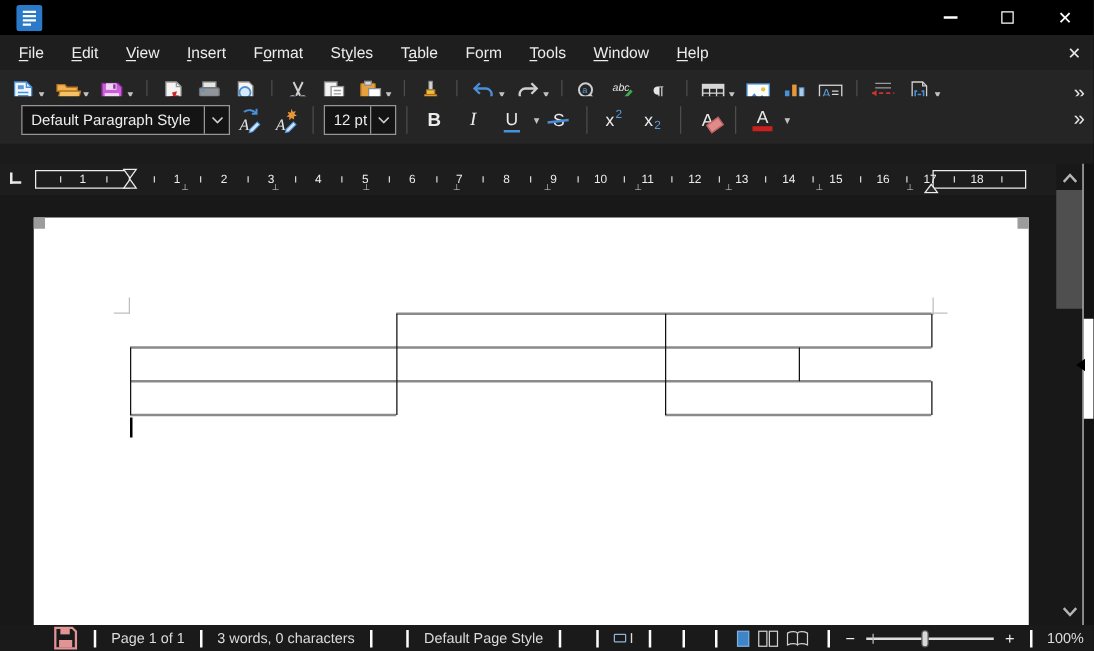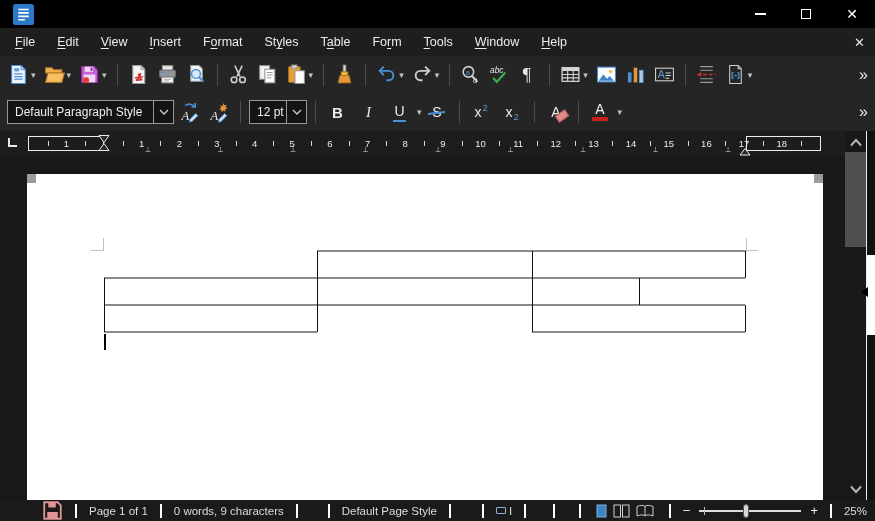--- a/index.html
+++ b/index.html
@@ -19,21 +19,21 @@
 
   
   .menubar{top:28px;height:28px;background:#1e1e1e;display:flex;align-items:center;padding-left:4px}
   .menu-item{padding:4px 11px;font-size:12.5px;color:#ececec;cursor:default}
   .accel{text-decoration:underline;text-underline-offset:2px}
   .menu-close{margin-left:auto;margin-right:10px;color:#e6e6e6;font-size:13px}
 
   
   .toolbar{background:#252525;display:flex;align-items:center}
   #toolbar-standard{top:56px;height:37px;padding-left:4px}
-  #toolbar-formatting{top:93px;height:38px;padding-left:5px}
+  #toolbar-formatting{top:77px;height:38px;padding-left:15px}
   .tbtn{height:30px;display:flex;align-items:center;justify-content:center;padding:0 3px;margin:0 1px}
   .ticon{display:flex}
   .ticon svg{width:21px;height:21px}
   .dd{color:#c2c2c2;font-size:9px;margin-left:2px}
   .tsep{width:1px;height:22px;background:#4d4d4d;margin:0 6px;flex:none}
   .toolbar-overflow{margin-left:auto;margin-right:9px;font-size:16px;color:#e6e6e6;letter-spacing:-2px}
 
   .combo{display:flex;align-items:center;height:24px;background:#141414;border:1px solid #969696;margin:0 2px;flex:none}
   .combo-value{flex:1;font-size:12px;color:#ededed;padding-left:7px;white-space:nowrap;overflow:hidden}
   .combo-btn{width:20px;height:100%;border-left:1px solid #969696;display:flex;align-items:center;justify-content:center}
@@ -484,21 +484,21 @@
     <span class="ticon">
       <svg width="13" height="13" viewBox="0 0 14 14">
           <path d="M1.5 1.5h9l2 2v9h-11z" fill="none" stroke="#e09494" stroke-width="1.2"></path>
           <rect x="3.5" y="8" width="7" height="4" fill="#e09494"></rect>
           <rect x="4.2" y="1.8" width="5" height="3.2" fill="#e09494"></rect>
         </svg>
     </span>
     <span class="ssep"></span>
     <span class="sb-item">Page 1 of 1</span>
     <span class="ssep"></span>
-    <span class="sb-item">0 words, 9 characters</span>
+    <span class="sb-item">3 words, 0 characters</span>
     <span class="ssep"></span>
     <span style="width:32px"></span>
     <span class="ssep"></span>
     <span class="sb-item">Default Page Style</span>
     <span class="ssep"></span>
     <span style="width:38px"></span>
     <span class="ssep"></span>
     <span class="sb-im">
       <span class="im-rect"></span>
       <span>I</span>
@@ -526,15 +526,15 @@
         </svg>
     </span>
     <span class="ssep"></span>
     <span class="zbtn">−</span>
     <span class="zslider">
       <span class="ztick"></span>
       <span class="zhandle"></span>
     </span>
     <span class="zbtn">+</span>
     <span class="ssep"></span>
-    <span class="sb-item">25%</span>
+    <span class="sb-item">100%</span>
   </div>
 </div>
 
 </body></html>

